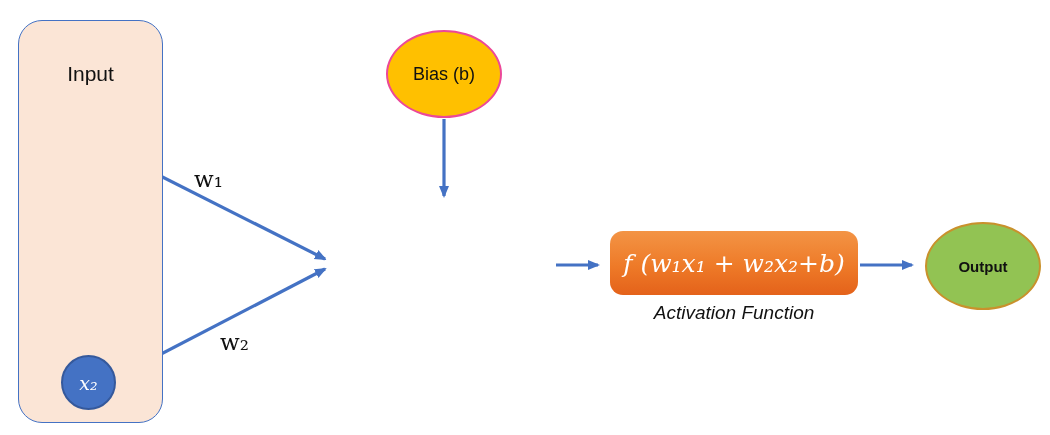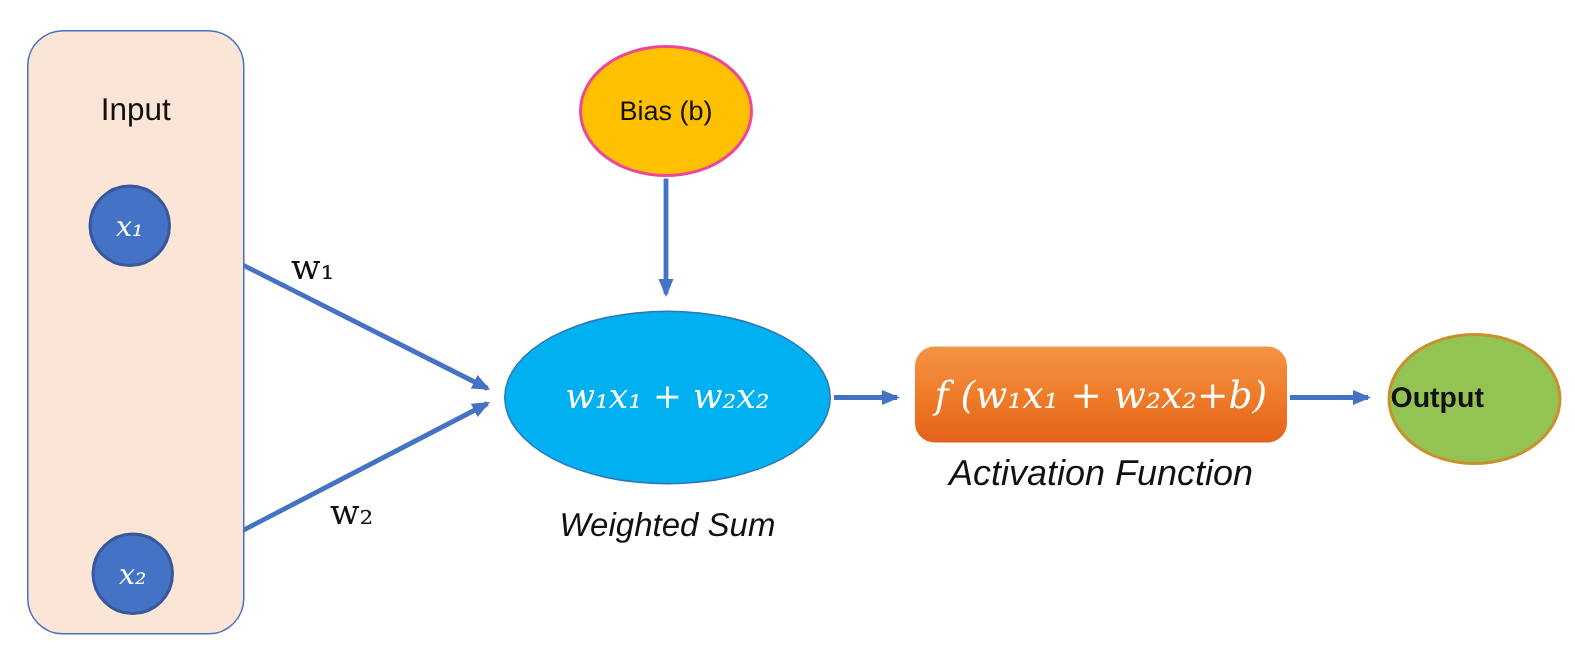--- a/index.html
+++ b/index.html
@@ -122,36 +122,36 @@
     font-family: "DejaVu Serif", "Liberation Serif", serif;
     font-style: italic;
     font-size: 25px;
     border-radius: 13px;
   }
   .activation-caption {
     left: 606px; top: 302px;
     width: 256px;
     text-align: center;
     font-style: italic;
-    font-size: 24px;
+    font-size: 19px;
     color: #111111;
   }
 
   
   .output-ellipse {
     left: 925px; top: 222px;
     width: 116px; height: 88px;
     border-radius: 50%;
     background: #92C353;
     border: 2px solid #C9912C;
     box-sizing: border-box;
     display: flex;
     align-items: center;
-    justify-content: flex-start;
-    font-size: 19px;
+    justify-content: center;
+    font-size: 15px;
     font-weight: bold;
     color: #111111;
   }
 </style>
 </head>
 <body>
 
 <div class="canvas">
 
   <svg class="connectors" width="1050" height="435" viewBox="0 0 1050 435" xmlns="http://www.w3.org/2000/svg">
@@ -163,38 +163,31 @@
     <line x1="113" y1="152" x2="325" y2="259" stroke="#4472C4" stroke-width="3.2" marker-end="url(#arrowhead)"></line>
     <line x1="113" y1="379" x2="325" y2="269" stroke="#4472C4" stroke-width="3.2" marker-end="url(#arrowhead)"></line>
     <line x1="444" y1="119" x2="444" y2="196" stroke="#4472C4" stroke-width="3.2" marker-end="url(#arrowhead)"></line>
     <line x1="556" y1="265" x2="598" y2="265" stroke="#4472C4" stroke-width="3.2" marker-end="url(#arrowhead)"></line>
     <line x1="860" y1="265" x2="912" y2="265" stroke="#4472C4" stroke-width="3.2" marker-end="url(#arrowhead)"></line>
   </svg>
 
   <div class="abs input-box"></div>
   <div class="abs input-label">Input</div>
 
-  <div class="abs neuron neuron-x1">
-    <span>x₁</span>
-  </div>
   <div class="abs neuron neuron-x2">
     <span>x₂</span>
   </div>
 
   <div class="abs weight-label weight-w1">w₁</div>
   <div class="abs weight-label weight-w2">w₂</div>
 
   <div class="abs bias-ellipse">
     <span>Bias (b)</span>
   </div>
 
-  <div class="abs sum-ellipse">
-    <span>w₁x₁ + w₂x₂</span>
-  </div>
-  <div class="abs sum-caption">Weighted Sum</div>
 
   <div class="abs activation-rect">
     <span>f (w₁x₁ + w₂x₂+b)</span>
   </div>
   <div class="abs activation-caption">Activation Function</div>
 
   <div class="abs output-ellipse">
     <span>Output</span>
   </div>
 

